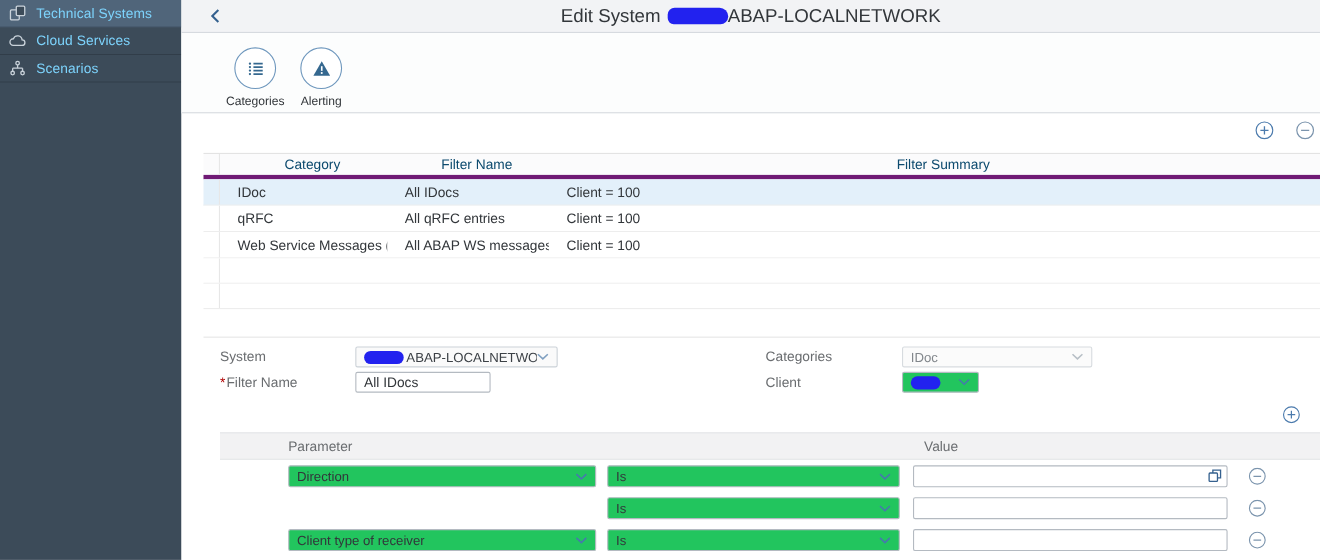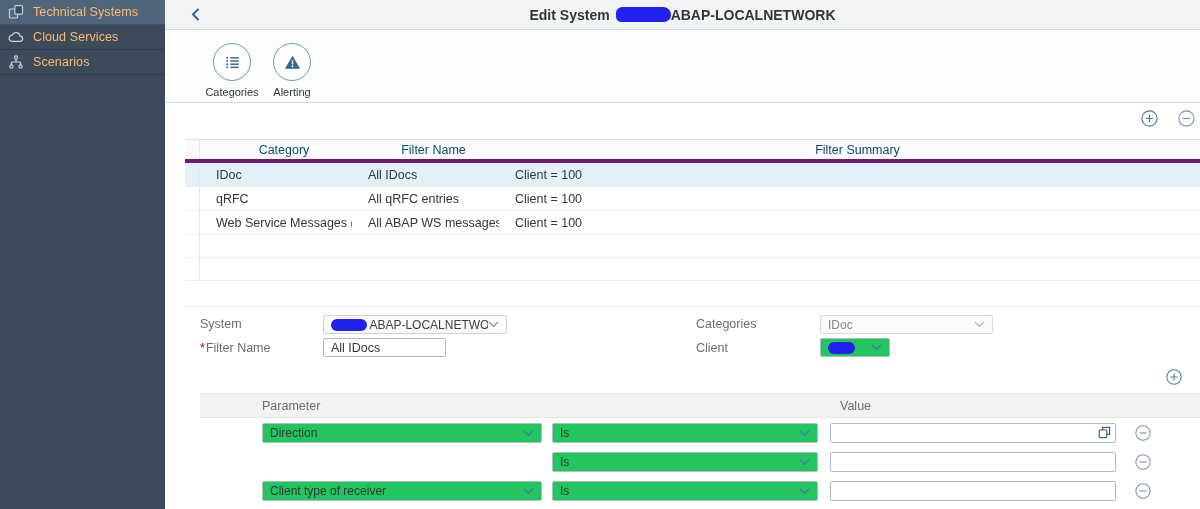--- a/index.html
+++ b/index.html
@@ -6,29 +6,29 @@
   html,body { width:1200px; height:509px; overflow:hidden; background:#fff;
               font-family:"Liberation Sans","DejaVu Sans",sans-serif; }
   #app { position:relative; width:1200px; height:509px; }
 
   
   .sidebar { position:absolute; left:0; top:0; width:165px; height:509px; background:#3c4b59; }
   .nav-item { height:25px; display:flex; align-items:center; padding-left:8px;
               border-bottom:1px solid rgba(0,0,0,.18); cursor:pointer; }
   .nav-item.active { background:#50657a; }
   .nav-item svg { flex:0 0 16px; margin-right:9px; }
-  .nav-label { color:#fdba74; font-size:12.5px; letter-spacing:.1px; }
+  .nav-label { color:#7dd3fc; font-size:12.5px; letter-spacing:.1px; }
 
   
   .main { position:absolute; left:165px; top:0; width:1035px; height:509px; background:#fff; }
 
   .topbar { position:absolute; left:0; top:0; right:0; height:30px; background:#f2f3f5;
             border-bottom:1px solid #d6dadf; display:flex; align-items:center; justify-content:center; }
   .back-btn { position:absolute; left:26px; top:8px; cursor:pointer; line-height:0; }
-  .title { display:flex; align-items:center; font-size:14px; color:#32363a;font-weight:bold; }
+  .title { display:flex; align-items:center; font-size:17px; color:#32363a; }
   .title .pre { margin-right:6px; }
 
   .redact { background:#2222ef; border-radius:8px; display:inline-block; }
   .redact.title-blob { width:55px; height:15px; border-radius:8px 10px 9px 7px; }
   .redact.sys-blob   { width:42px; height:12px; margin-right:2px; }
   .redact.client-blob{ width:27px; height:12px; }
 
   
   .tabstrip { position:absolute; left:0; top:30px; right:0; height:73px; background:#fcfdfd;
               border-bottom:1px solid #d6dadf; }

